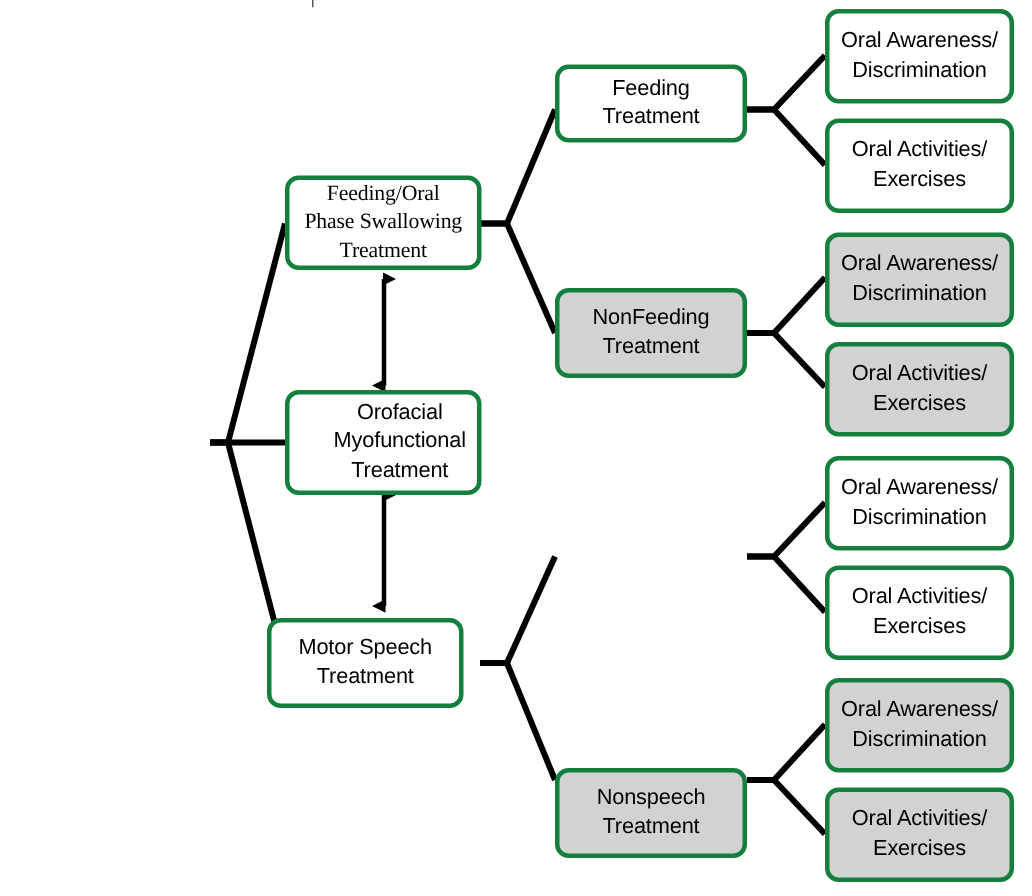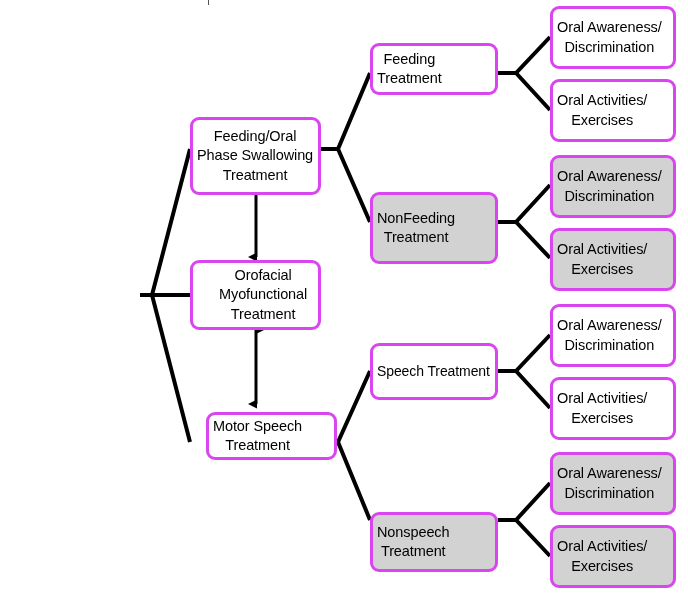--- a/index.html
+++ b/index.html
@@ -22,25 +22,26 @@
     position: absolute;
     left: 0;
     top: 0;
     width: 688px;
     height: 597px;
     pointer-events: none;
   }
   .node {
     position: absolute;
     box-sizing: border-box;
-    border: 3px solid #d946ef;
+    border: 3px solid #15803d;
     border-radius: 9px;
     background: #ffffff;
     display: flex;
     align-items: center;
+    justify-content: center;
     text-align: center;
     color: #000000;
     font-family: "Liberation Sans", sans-serif;
     font-size: 14.5px;
     line-height: 1.32;
     letter-spacing: -0.1px;
     z-index: 2;
   }
   .node.shaded {
     background: #d2d2d2;
@@ -114,50 +115,47 @@
       <path d="M 498 371 L 516 371 L 550 408"></path>
       <path d="M 498 520 L 516 520 L 550 483"></path>
       <path d="M 498 520 L 516 520 L 550 556"></path>
     </g>
 
     <line x1="256" y1="186" x2="256" y2="257" stroke="#000000" stroke-width="3" marker-start="url(#arrow-up)" marker-end="url(#arrow-down)"></line>
     <line x1="256" y1="330" x2="256" y2="404" stroke="#000000" stroke-width="3" marker-start="url(#arrow-up)" marker-end="url(#arrow-down)"></line>
   </svg>
 
 
-  <div class="node" style="left:190px; top:117px; width:131px; height:78px;">
+  <div class="node" style="left:190px; top:117px; width:131px; height:63px;font-family:Liberation Serif, serif;">
     <span class="node-label">Feeding/Oral
 Phase Swallowing
 Treatment</span>
   </div>
 
   <div class="node" style="left:190px; top:260px; width:131px; height:70px;padding-left:22px;">
     <span class="node-label">Orofacial
 Myofunctional
 Treatment</span>
   </div>
 
-  <div class="node" style="left:206px; top:412px; width:131px; height:48px;">
+  <div class="node" style="left:178px; top:412px; width:131px; height:60px;">
     <span class="node-label">Motor Speech
 Treatment</span>
   </div>
 
   <div class="node" style="left:370px; top:43px; width:128px; height:52px;">
     <span class="node-label">Feeding
 Treatment</span>
   </div>
 
-  <div class="node shaded" style="left:370px; top:192px; width:128px; height:72px;">
+  <div class="node shaded" style="left:370px; top:192px; width:128px; height:60px;">
     <span class="node-label">NonFeeding
 Treatment</span>
   </div>
 
-  <div class="node tight" style="left:370px; top:343px; width:128px; height:57px;">
-    <span class="node-label">Speech Treatment</span>
-  </div>
 
   <div class="node shaded" style="left:370px; top:512px; width:128px; height:60px;">
     <span class="node-label">Nonspeech
 Treatment</span>
   </div>
 
   <div class="node" style="left:550px; top:6px; width:126px; height:63px;">
     <span class="node-label">Oral Awareness/
 Discrimination</span>
   </div>

